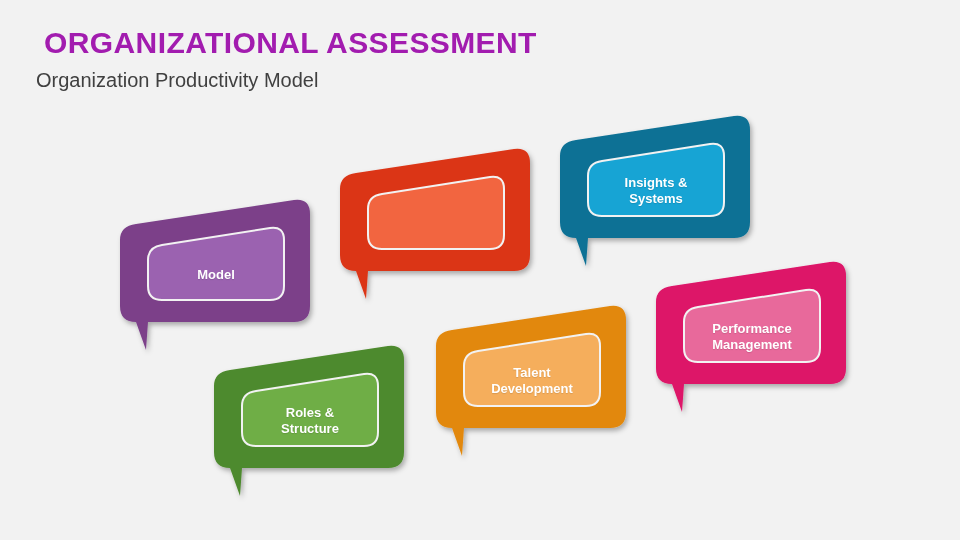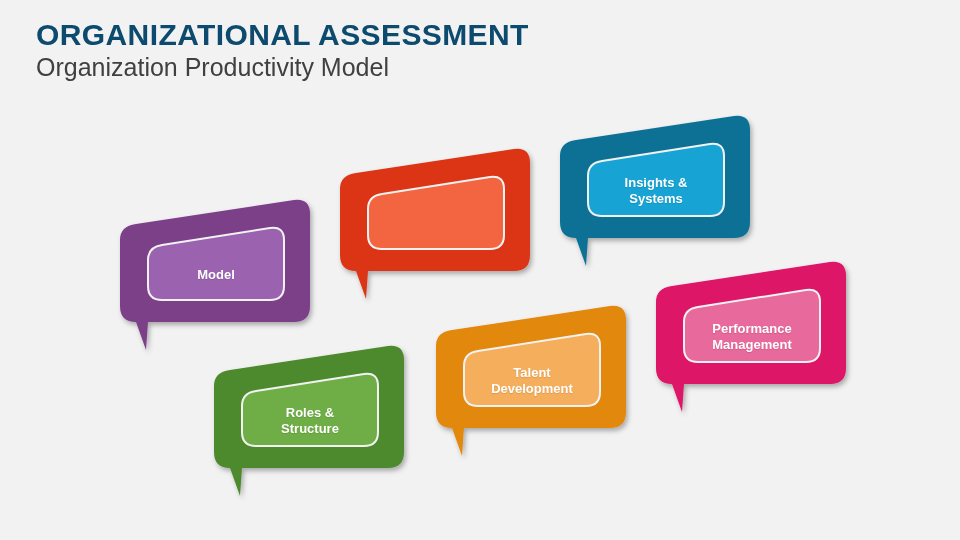--- a/index.html
+++ b/index.html
@@ -23,28 +23,28 @@
   
   #header {
     position: absolute;
     left: 36px;
     top: 18px;
     width: 880px;
   }
   #page-title {
     font-size: 30px;
     font-weight: bold;
-    color: #0c4a6e;
+    color: #a21caf;
     letter-spacing: 0.4px;
     line-height: 1.15;
-    margin: 0;
+    margin: 8px;
     white-space: nowrap;
   }
   #page-subtitle {
-    font-size: 25px;
+    font-size: 20px;
     font-weight: normal;
     color: #404040;
     margin: 0 0 0 0;
     line-height: 1.15;
     white-space: nowrap;
   }
   
   .bubble {
     position: absolute;
   }

